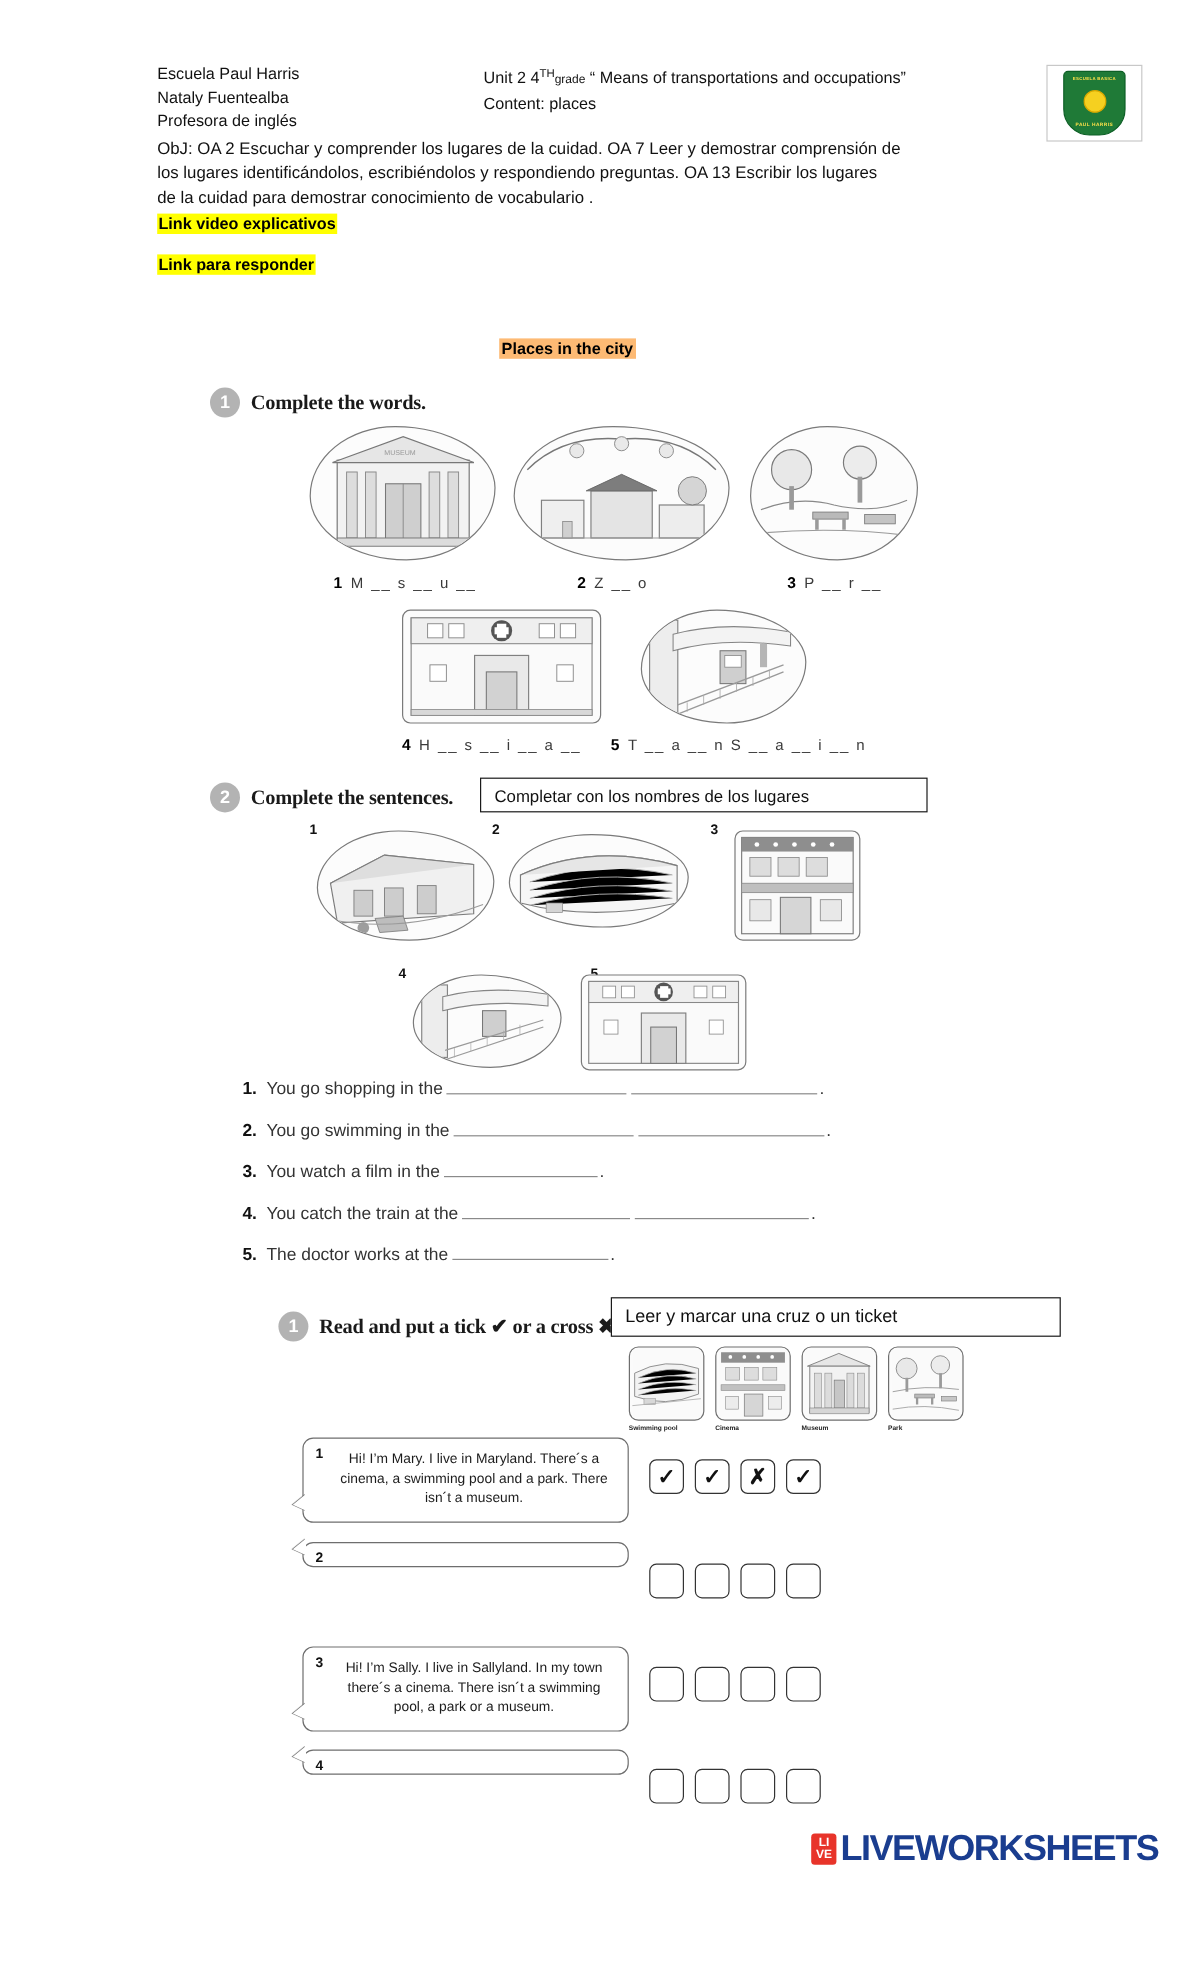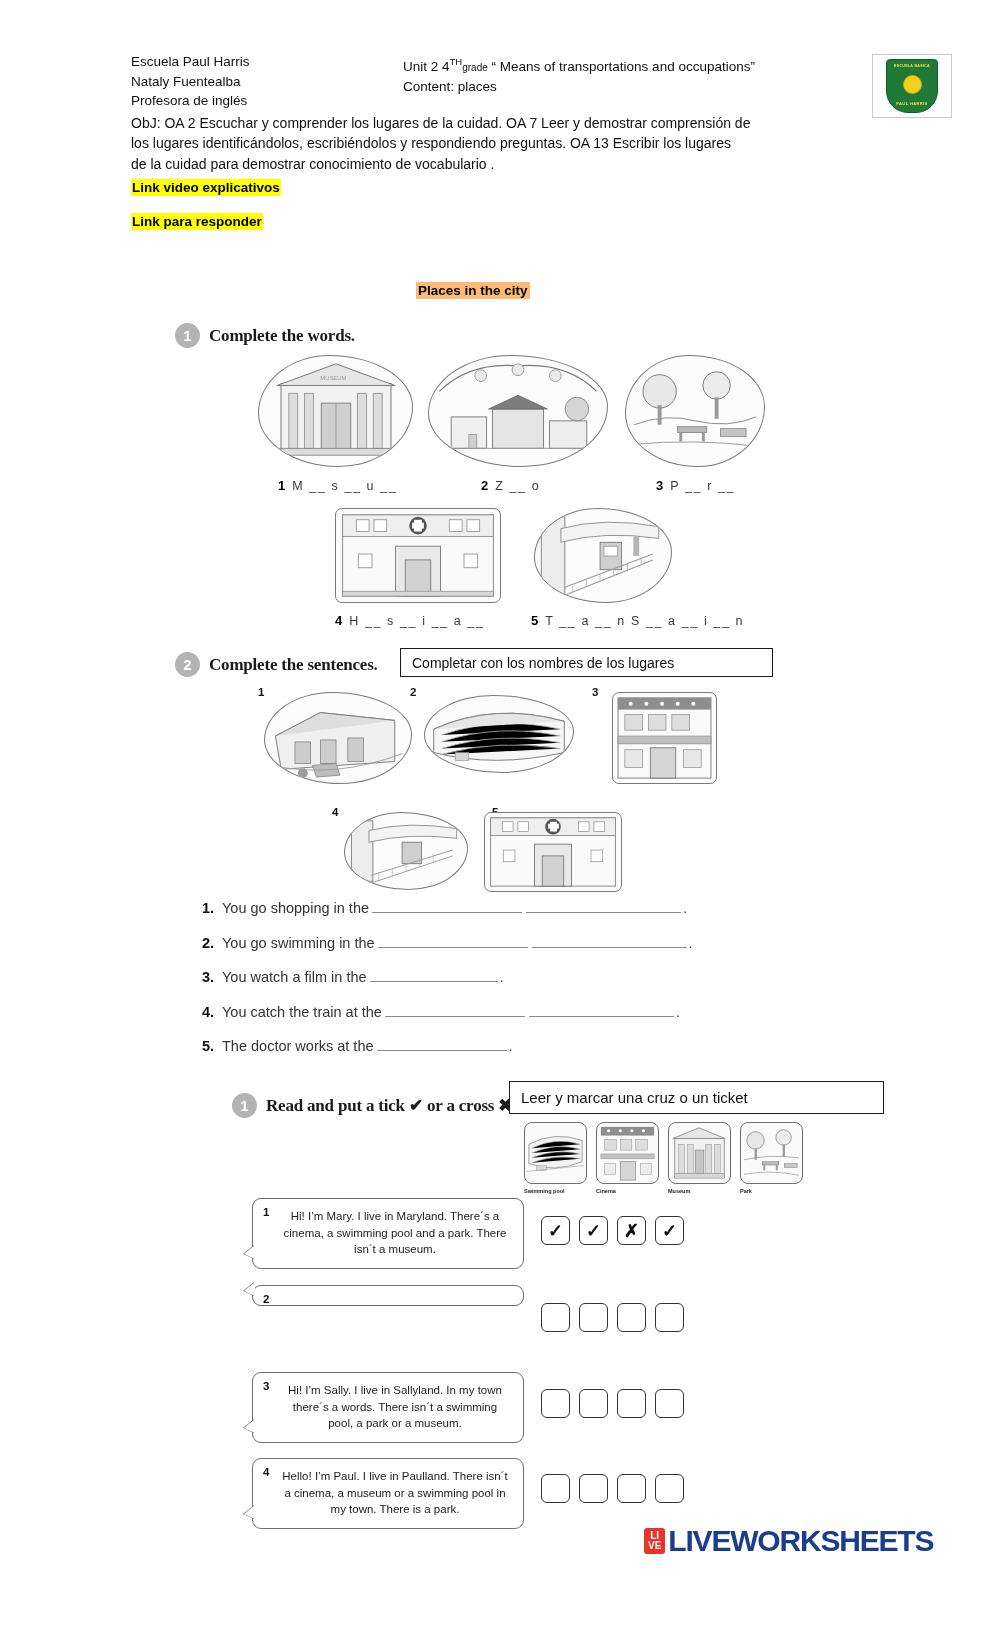--- a/index.html
+++ b/index.html
@@ -168,21 +168,21 @@
 
   .ansrow { position: absolute; display: flex; gap: 9px; }
   .ansbox {
     width: 29px; height: 29px; border: 1.7px solid #333;
     border-radius: 6px; background: #fff;
     display: flex; align-items: center; justify-content: center;
     font-size: 18px; font-weight: bold; color: #111; line-height: 1;
   }
 
   
-  .footer { position: absolute; left: 632px; top: 1524px; display: flex; align-items: center; padding-left: 12px; }
+  .footer { position: absolute; left: 664px; top: 1524px; display: flex; align-items: center; padding-left: 12px; }
   .lw-badge {
     background: #e8342a; color: #fff; font-weight: bold;
     font-size: 10px; line-height: 10px;
     padding: 3px 4px; border-radius: 3px; margin-right: 3px;
     text-align: center;
   }
   .lw-text {
     font-size: 30px; font-weight: bold; color: #1a3d8f;
     letter-spacing: -1.2px;
   }
@@ -309,21 +309,21 @@
       <line x1="66" y1="75" x2="66" y2="67"></line>
         <line x1="80" y1="69" x2="80" y2="61"></line>
       <line x1="94" y1="64" x2="94" y2="56"></line>
         <line x1="108" y1="58" x2="108" y2="50"></line>
     </g>
     <rect x="100" y="28" width="6" height="20" fill="#b5b5b5"></rect>
   </svg>
 </div>
 
 <div class="wlabel" style="left:335px;top:613px;"><b>4</b><span>H __ s __ i __ a __</span></div>
-<div class="wlabel" style="left:531px;top:613px;"><b>5</b><span>T __ a __ n    S __ a __ i __ n</span></div>
+<div class="wlabel" style="left:509px;top:613px;"><b>5</b><span>T __ a __ n    S __ a __ i __ n</span></div>
 
 <div class="ex-head" id="ex2-head">
   <div class="ex-num">2</div>
   <div class="ex-title">Complete the sentences.</div>
 </div>
 <div class="es-box" id="es-box-1">Completar con los nombres de los lugares</div>
 
 <div class="ntag" style="left:258px;top:686px;">1</div>
 <div class="pic blob" style="left:264px;top:692px;width:148px;height:92px;">
   <svg viewBox="0 0 148 92">
@@ -551,33 +551,32 @@
 <div class="ansrow" style="left:541px;top:1303px;">
   <div class="ansbox"></div>
   <div class="ansbox"></div>
   <div class="ansbox"></div>
   <div class="ansbox"></div>
 </div>
 
 <div class="bubble" style="top:1372px;">
   <div class="tail"></div>
   <div class="bnum">3</div>
-  <div class="btxt">Hi! I’m Sally. I live in Sallyland. In my town there´s a words. There isn´t a swimming pool, a park or a museum.</div>
+  <div class="btxt">Hi! I’m Sally. I live in Sallyland. In my town there´s a cinema. There isn´t a swimming pool, a park or a museum.</div>
 </div>
 <div class="ansrow" style="left:541px;top:1389px;">
   <div class="ansbox"></div>
   <div class="ansbox"></div>
   <div class="ansbox"></div>
   <div class="ansbox"></div>
 </div>
 
 <div class="bubble" style="top:1458px;">
   <div class="tail"></div>
   <div class="bnum">4</div>
-  <div class="btxt">Hello! I’m Paul. I live in Paulland. There isn´t a cinema, a museum or a swimming pool in my town. There is  a park.</div>
 </div>
 <div class="ansrow" style="left:541px;top:1474px;">
   <div class="ansbox"></div>
   <div class="ansbox"></div>
   <div class="ansbox"></div>
   <div class="ansbox"></div>
 </div>
 
 <div class="footer">
   <div class="lw-badge">

